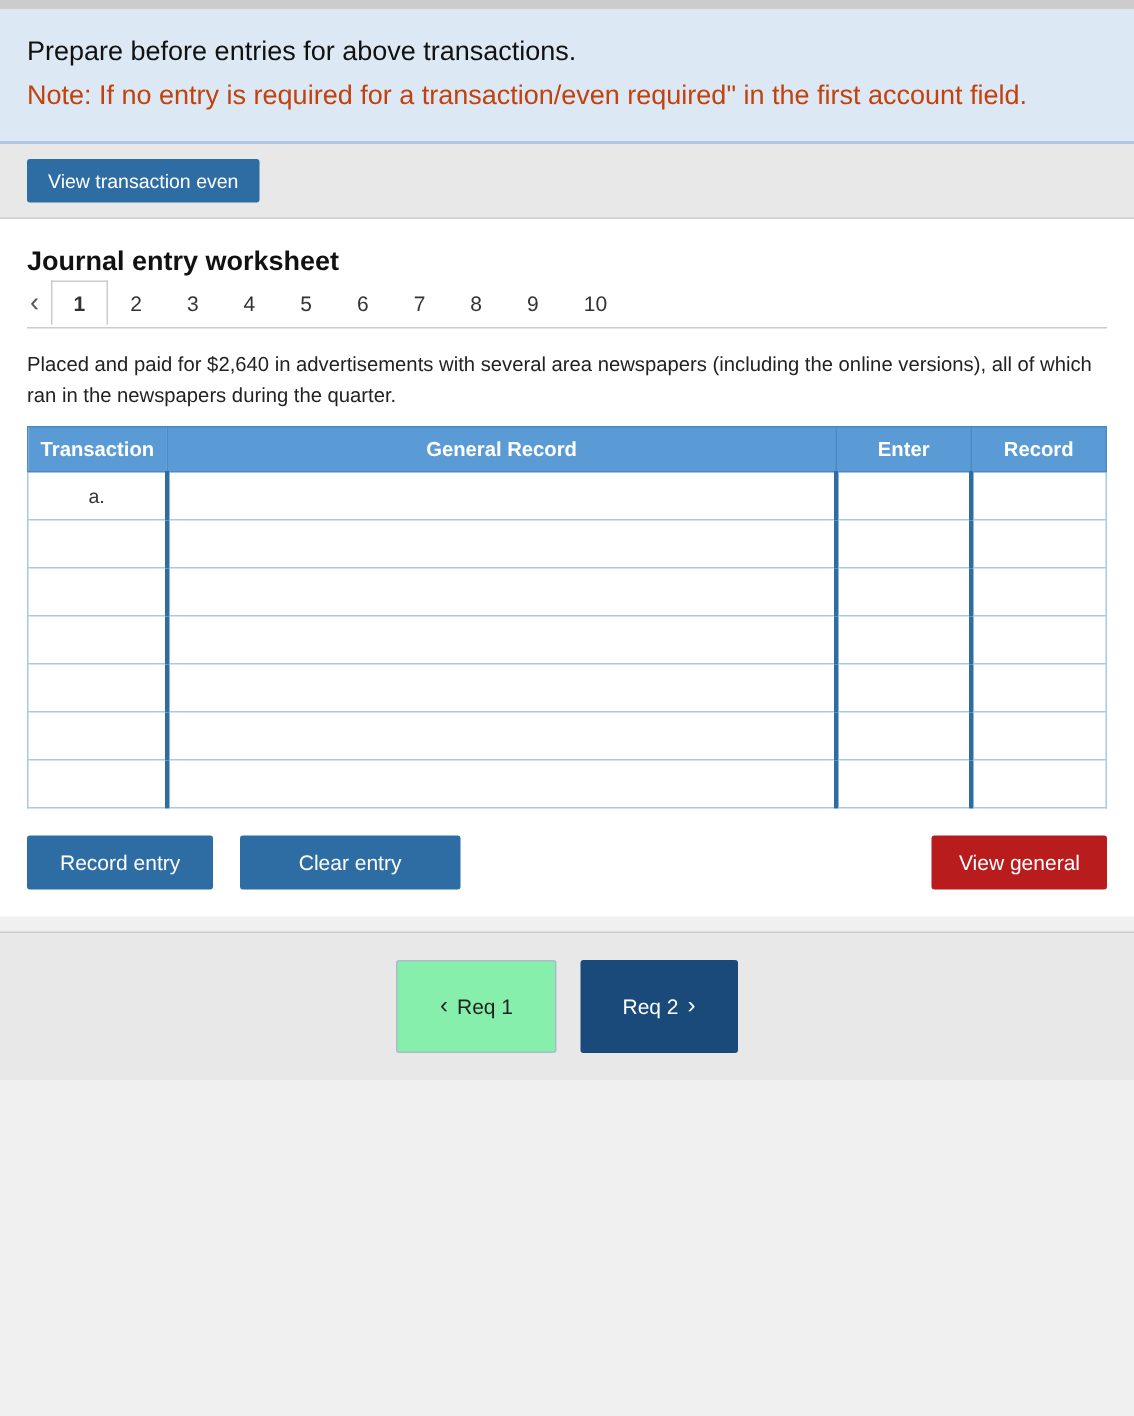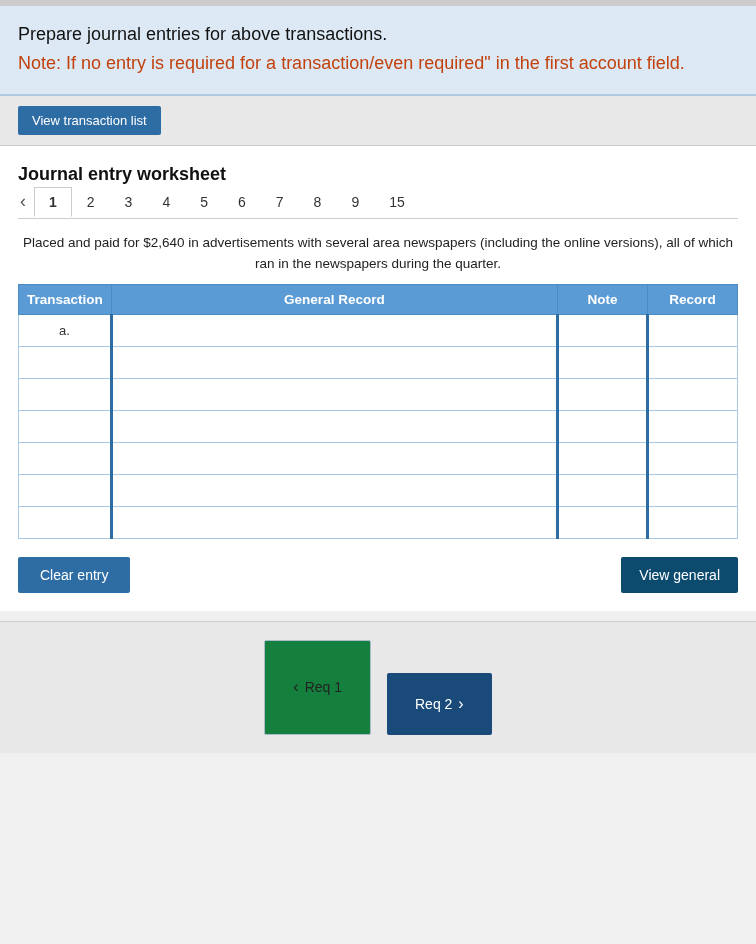--- a/index.html
+++ b/index.html
@@ -81,21 +81,20 @@
       background: white;
       margin-bottom: -1px;
       font-weight: bold;
     }
 
     .transaction-desc {
       font-size: 13.5px;
       color: #222;
       line-height: 1.5;
       margin-bottom: 10px;
-      text-align: center;
     }
 
     .debit-note {
       color: #cc2200;
       font-size: 13px;
       margin-bottom: 10px;
     }
 
     .journal-table {
       width: 100%;
@@ -164,48 +163,48 @@
       padding: 10px 22px;
       font-size: 14px;
       cursor: pointer;
       border-radius: 2px;
       margin-right: 18px;
     }
     .btn-clear {
       background: #2e6da4;
       color: white;
       border: none;
-      padding: 10px 22px;
+      padding: 10px 39px;
       font-size: 14px;
       cursor: pointer;
       border-radius: 2px;
       margin-right: auto;
     }
     .btn-view-general {
-      background: #0c4a6e;
+      background: #b91c1c;
       color: white;
       border: none;
       padding: 10px 18px;
       font-size: 14px;
       cursor: pointer;
       border-radius: 2px;
       text-align: center;
     }
 
     .bottom-nav {
       background: #e8e8e8;
       padding: 18px;
       display: flex;
       justify-content: center;
       gap: 16px;
       border-top: 1px solid #ccc;
       margin-top: 10px;
     }
     .btn-req {
-      background: #15803d;
+      background: #86efac;
       color: #222;
       border: 1px solid #aabbcc;
       padding: 9px 28px;
       font-size: 14px;
       cursor: pointer;
       border-radius: 2px;
       display: flex;
       align-items: center;
       gap: 6px;
     }
@@ -213,71 +212,70 @@
       background: #1a4a7a;
       color: white;
       border: none;
       padding: 22px 28px;
       font-size: 14px;
       cursor: pointer;
       border-radius: 2px;
       display: flex;
       align-items: center;
       gap: 6px;
-      margin-top: 33px;
     }
     .chevron-left::before { content: '‹'; font-size: 16px; }
     .chevron-right::after { content: '›'; font-size: 16px; }
 
     .top-bar {
       background: #ccc;
       height: 6px;
     }
   </style>
 </head>
 <body>
 
 <div class="top-bar"></div>
 
 <div class="top-instruction">
-  <div class="main-text">Prepare journal entries for above transactions.</div>
+  <div class="main-text">Prepare before entries for above transactions.</div>
   <div class="note-text">Note: If no entry is required for a transaction/even required" in the first account field.</div>
 </div>
 
 <div class="view-transaction-bar">
-  <button class="view-transaction-btn">View transaction list</button>
+  <button class="view-transaction-btn">View transaction even</button>
 </div>
 
 <div class="worksheet-container">
 
   <div class="worksheet-title">Journal entry worksheet</div>
 
   <div class="tab-nav">
     <span class="tab-chevron">‹</span>
     <div class="tab-item active">1</div>
     <div class="tab-item">2</div>
     <div class="tab-item">3</div>
     <div class="tab-item">4</div>
     <div class="tab-item">5</div>
     <div class="tab-item">6</div>
     <div class="tab-item">7</div>
     <div class="tab-item">8</div>
     <div class="tab-item">9</div>
-    <div class="tab-item">15</div>
+    <div class="tab-item">10</div>
   </div>
 
   <div class="transaction-desc">Placed and paid for $2,640 in advertisements with several area newspapers (including the online versions), all of which ran in the newspapers during the quarter.</div>
 
 
   <table class="journal-table">
     <thead>
       <tr>
         <th class="left">Transaction</th>
         <th>General Record</th>
-        <th>Note</th>
+        <th>Enter</th>
         <th>Record</th>
       </tr>
     </thead>
     <tbody>
       <tr>
         <td class="trans-col">a.</td>
         <td class="journal-col has-indicator">
           <input type="text" class="cell-input" style="">
         </td>
         <td class="debit-col has-indicator">
@@ -356,20 +354,21 @@
           <input type="text" class="cell-input" style="">
         </td>
         <td class="credit-col has-indicator">
           <input type="text" class="cell-input" style="">
         </td>
       </tr>
     </tbody>
   </table>
 
   <div class="button-row">
+    <button class="btn-record">Record entry</button>
     <button class="btn-clear">Clear entry</button>
     <button class="btn-view-general">View general</button>
   </div>
 
 </div>
 
 <div class="bottom-nav">
   <button class="btn-req">
     <span class="chevron-left"></span>
     <span>Req 1</span>

